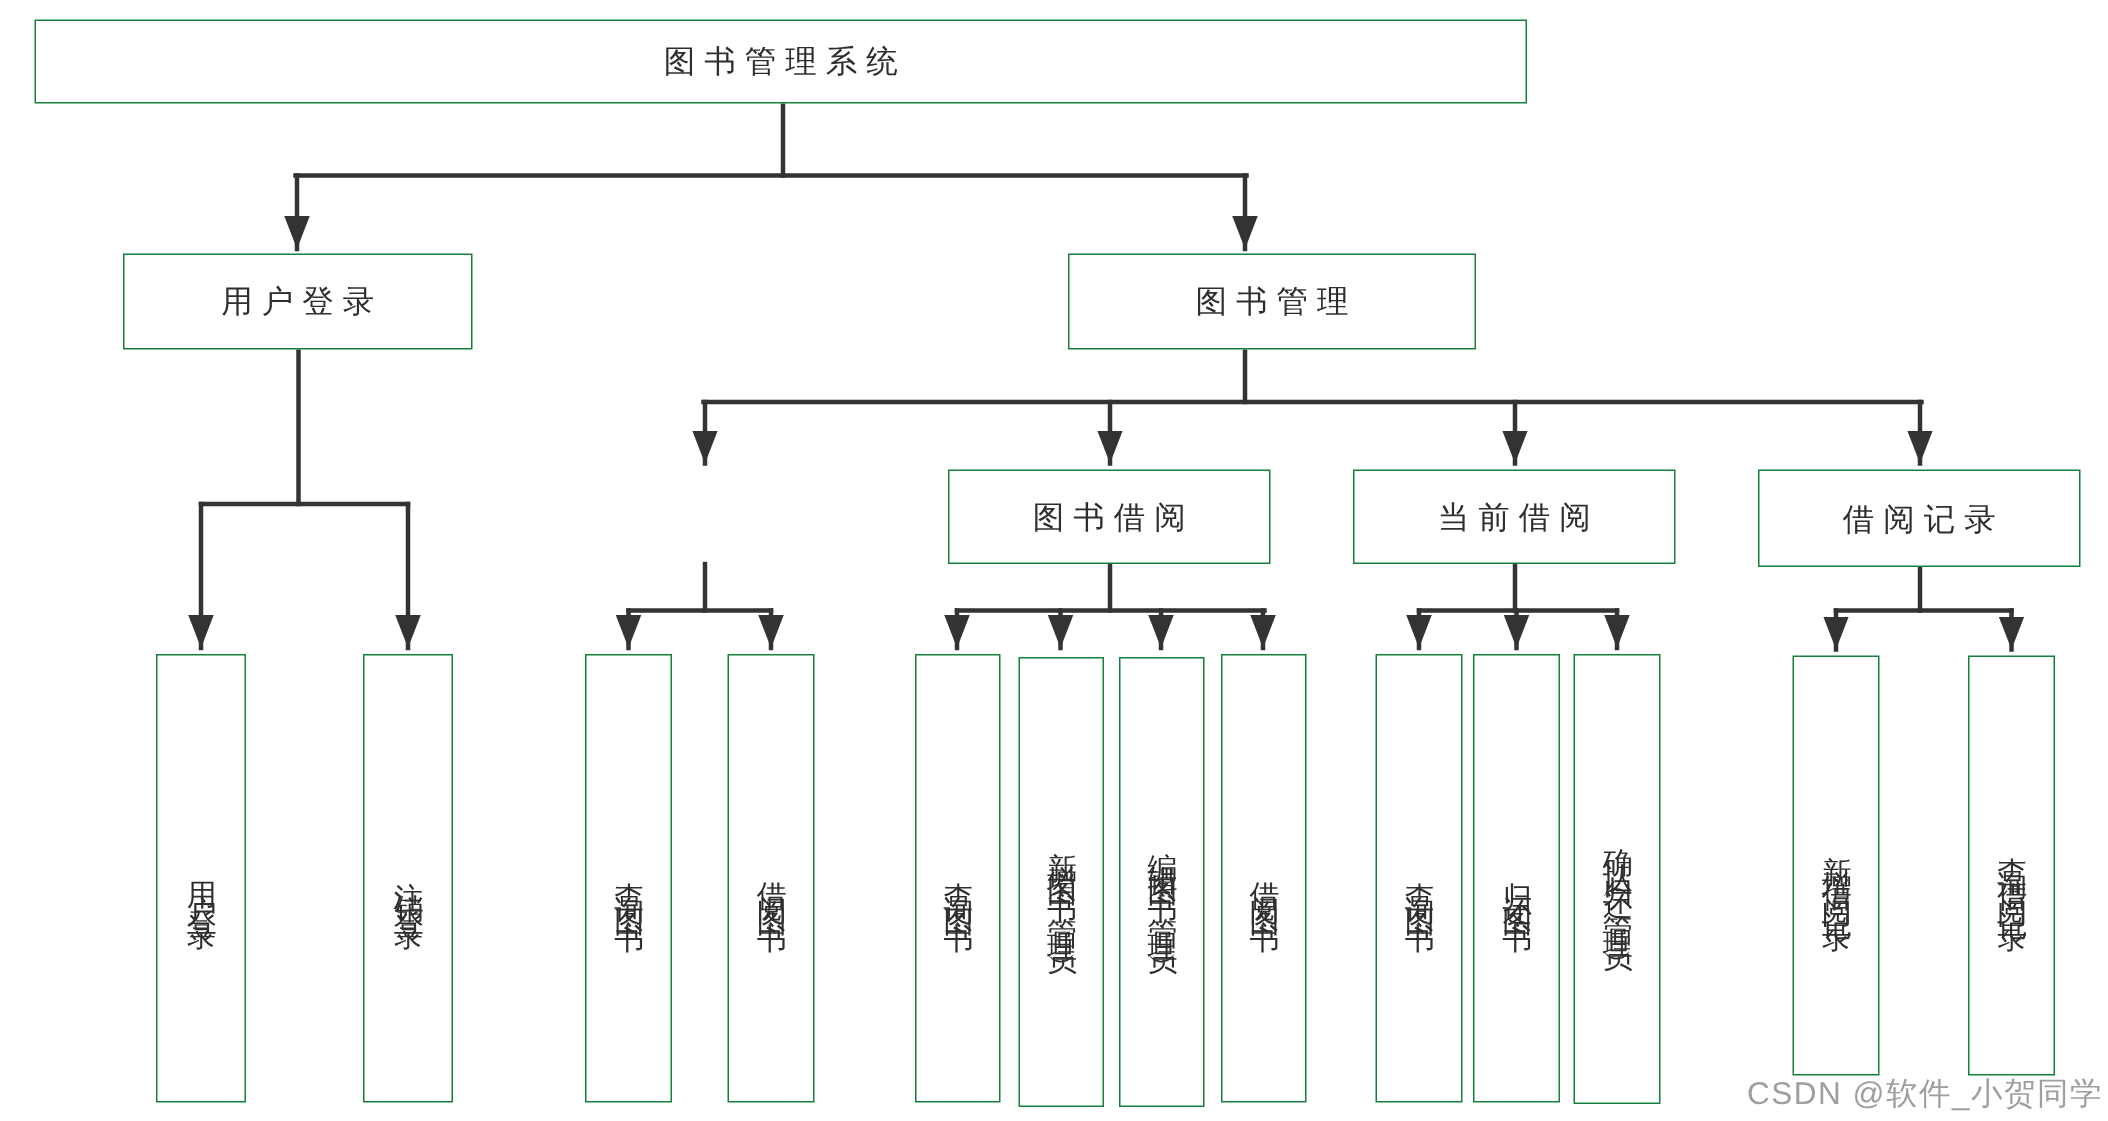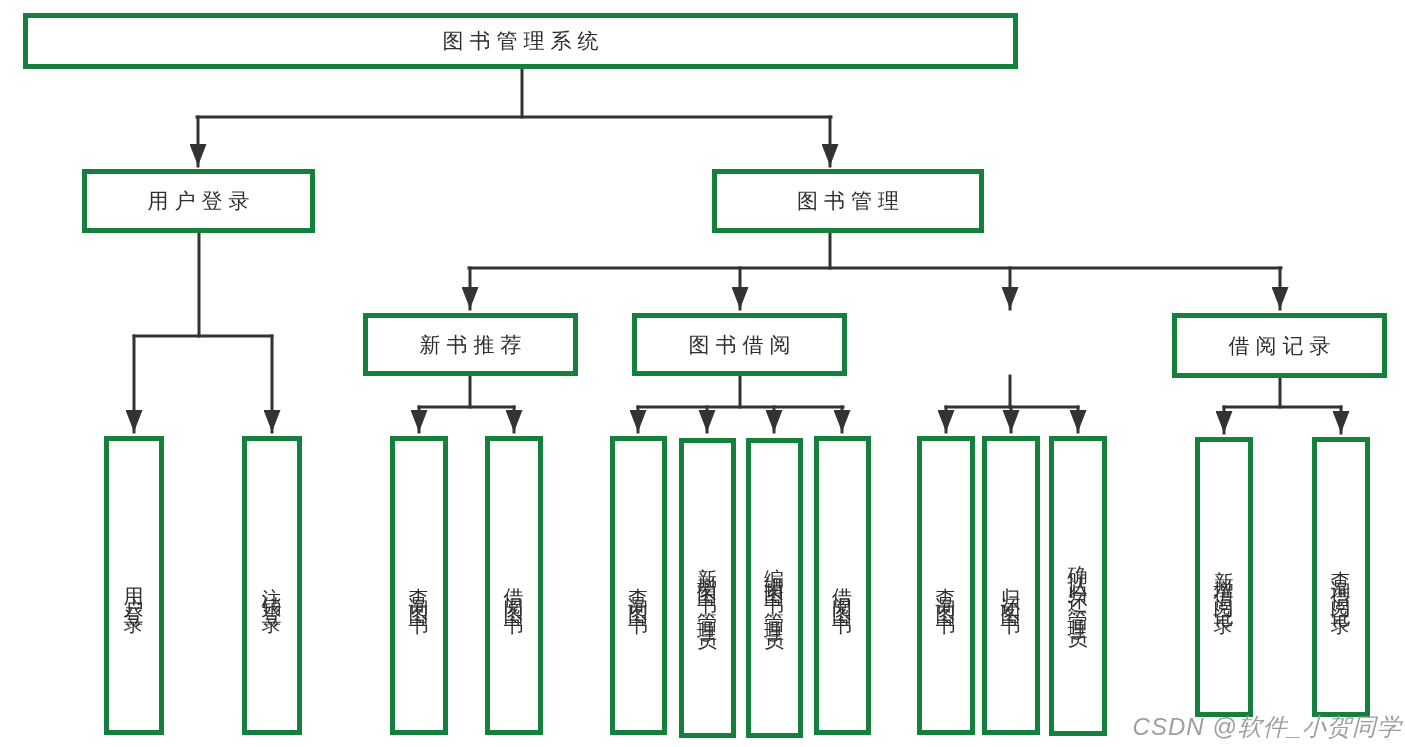--- a/index.html
+++ b/index.html
@@ -3,32 +3,32 @@
 <meta charset="utf-8">
 <style>
   html,body{margin:0;padding:0;background:#ffffff;}
   .canvas{
     position:relative;width:1405px;height:747px;background:#ffffff;
     font-family:"Liberation Sans",sans-serif;overflow:hidden;color:#2e2e2e;
   }
   .wires{position:absolute;left:0;top:0;z-index:1;}
   .wires path{stroke:#333333;stroke-width:3;fill:none;stroke-linecap:square;}
   .node{
-    position:absolute;background:#ffffff;border:5px solid #15803d;box-sizing:border-box;
+    position:absolute;background:#ffffff;border:1px solid #15803d;box-sizing:border-box;
     display:flex;align-items:center;justify-content:center;z-index:2;
   }
   .hbox{font-size:21px;letter-spacing:6px;}
   .hbox span{margin-right:-6px;white-space:nowrap;}
   .vbox span{
     writing-mode:vertical-rl;text-orientation:mixed;
     font-size:20px;letter-spacing:9px;line-height:1;margin-bottom:-9px;white-space:nowrap;
   }
   .watermark{
     position:absolute;right:3px;bottom:4px;z-index:3;
-    font-size:24px;color:#9e9e9e;letter-spacing:1px;white-space:nowrap;font-style:italic;
+    font-size:21px;color:#9e9e9e;letter-spacing:1px;white-space:nowrap;
   }
 </style>
 </head>
 <body>
 
 <div class="canvas">
 
   <svg class="wires" width="1405" height="747" viewBox="0 0 1405 747">
     <defs>
       <marker id="arr" markerUnits="userSpaceOnUse" markerWidth="23" markerHeight="17" viewBox="0 0 23 17" refX="22" refY="8.5" orient="auto">
@@ -102,25 +102,25 @@
     <span>图书管理</span>
   </div>
 
   <div class="node vbox" style="left:104px;top:436px;width:60px;height:299px">
     <span>用户登录</span>
   </div>
   <div class="node vbox" style="left:242px;top:436px;width:60px;height:299px">
     <span>注销登录</span>
   </div>
 
-  <div class="node hbox" style="left:363px;top:313px;width:215px;height:63px">
-    <span>新书推荐</span>
-  </div>
   <div class="node hbox" style="left:632px;top:313px;width:215px;height:63px">
     <span>图书借阅</span>
+  </div>
+  <div class="node hbox" style="left:902px;top:313px;width:215px;height:63px">
+    <span>当前借阅</span>
   </div>
   <div class="node hbox" style="left:1172px;top:313px;width:215px;height:65px">
     <span>借阅记录</span>
   </div>
 
   <div class="node vbox" style="left:390px;top:436px;width:58px;height:299px">
     <span>查询图书</span>
   </div>
   <div class="node vbox" style="left:485px;top:436px;width:58px;height:299px">
     <span>借阅图书</span>

